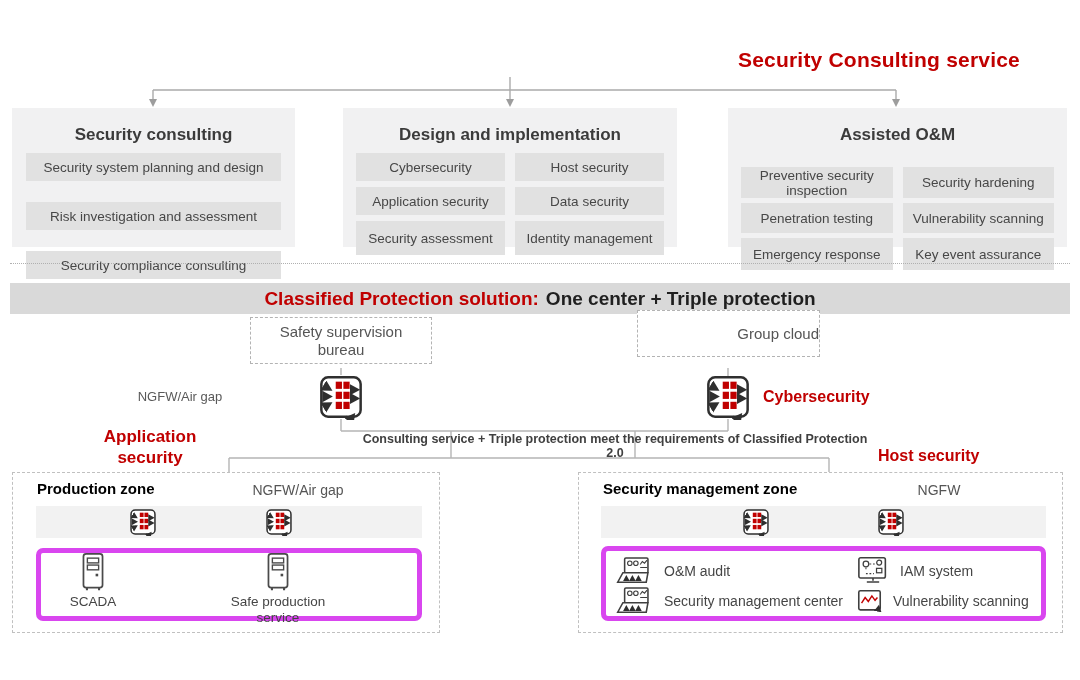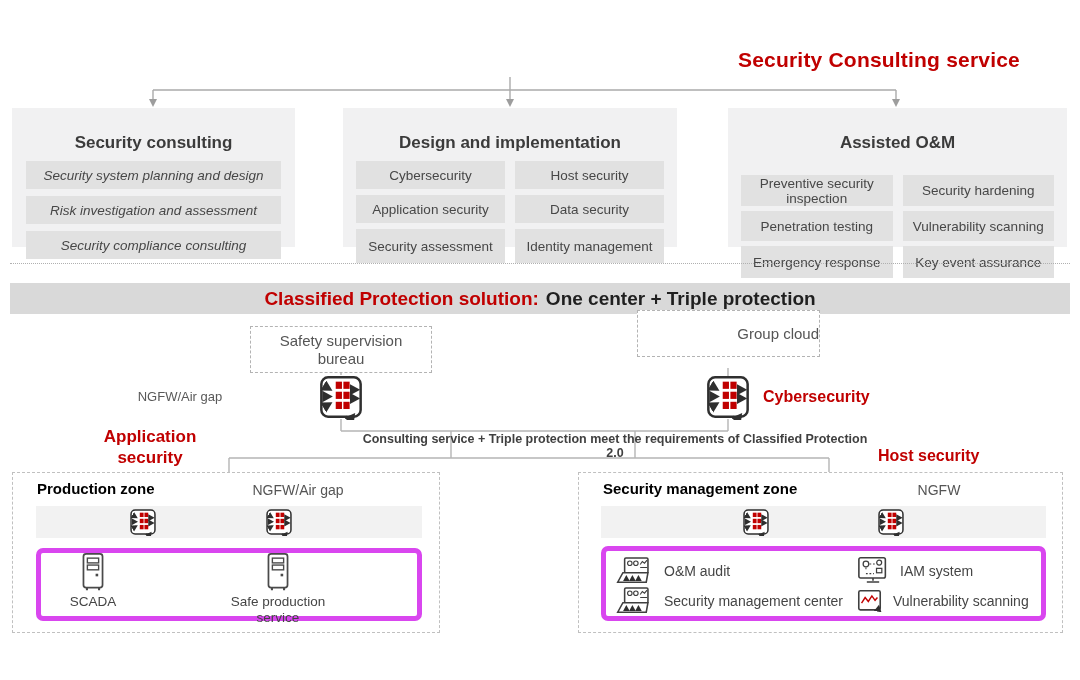--- a/index.html
+++ b/index.html
@@ -10,43 +10,43 @@
   
   .main-title{
     position:absolute;left:0;top:48px;width:1020px;text-align:right;
     font-size:21px;font-weight:bold;color:#c00000;letter-spacing:.2px;
   }
   .overlay{position:absolute;left:0;top:0;width:1080px;height:680px;z-index:1;}
   .svc-box{position:absolute;top:108px;height:139px;background:#f1f1f2;z-index:2;box-sizing:border-box;}
   #box-consulting{left:12px;width:283px;}
   #box-design{left:343px;width:334px;}
   #box-om{left:728px;width:339px;}
-  .svc-head{padding-top:24px;margin-bottom:7px;text-align:center;font-size:17px;font-weight:bold;color:#3b3b3b;line-height:22px;}
+  .svc-head{padding-top:16px;margin-bottom:7px;text-align:center;font-size:17px;font-weight:bold;color:#3b3b3b;line-height:22px;}
   .svc-item{
     background:#e1e1e1;color:#474747;font-size:13.5px;line-height:15px;
     display:flex;align-items:center;justify-content:center;text-align:center;
   }
-  .stack{padding:0 14px;display:grid;grid-template-rows:28px 28px 28px;row-gap:7px;font-style:italic;}
+  .stack{padding:0 14px;display:grid;grid-template-rows:28px 28px 28px;row-gap:21px;}
   .grid2a{padding:0 13px;display:grid;grid-template-columns:1fr 1fr;grid-template-rows:28px 28px 34px;gap:6px 10px;}
   .grid2b{padding:14px 13px;display:grid;grid-template-columns:1fr 1fr;grid-template-rows:31px 30px 32px;gap:5px 10px;}
   
   .dotted-sep{position:absolute;left:10px;top:263px;width:1060px;border-top:1px dotted #b0b0b0;z-index:2;}
   .band{
     position:absolute;left:10px;top:283px;width:1060px;height:31px;background:#d9d9d9;z-index:2;
     display:flex;align-items:center;justify-content:center;font-size:19px;font-weight:bold;
   }
   .band .red{color:#c00000;}
   .band .dark{color:#1f1f1f;padding-left:7px;}
   
   .dash-node{
     position:absolute;border:1px dashed #b3b3b3;background:#fff;z-index:2;box-sizing:border-box;
     display:flex;align-items:center;justify-content:center;text-align:center;
     color:#555;font-size:15px;line-height:18px;
   }
-  #node-bureau{left:250px;top:326px;width:182px;height:47px;padding:0 28px;}
+  #node-bureau{left:250px;top:317px;width:182px;height:47px;padding:0 28px;}
   #node-cloud{left:637px;top:310px;width:183px;height:47px;justify-content:flex-end;}
   .fw-big{position:absolute;width:46px;height:46px;z-index:3;}
   #fw-left{left:318px;top:374px;}
   #fw-right{left:705px;top:374px;}
   .lbl{position:absolute;z-index:3;}
   #lbl-ngfw-mid{left:130px;top:389px;width:100px;text-align:center;font-size:13px;color:#595959;}
   #lbl-cyber{left:763px;top:388px;font-size:16px;font-weight:bold;color:#c00000;}
   #lbl-appsec{left:85px;top:426px;width:130px;text-align:center;font-size:17px;font-weight:bold;color:#c00000;line-height:21px;}
   #lbl-hostsec{left:878px;top:447px;font-size:16px;font-weight:bold;color:#c00000;}
   #note{left:355px;top:432px;width:520px;text-align:center;font-size:12.5px;font-weight:bold;color:#404040;}

